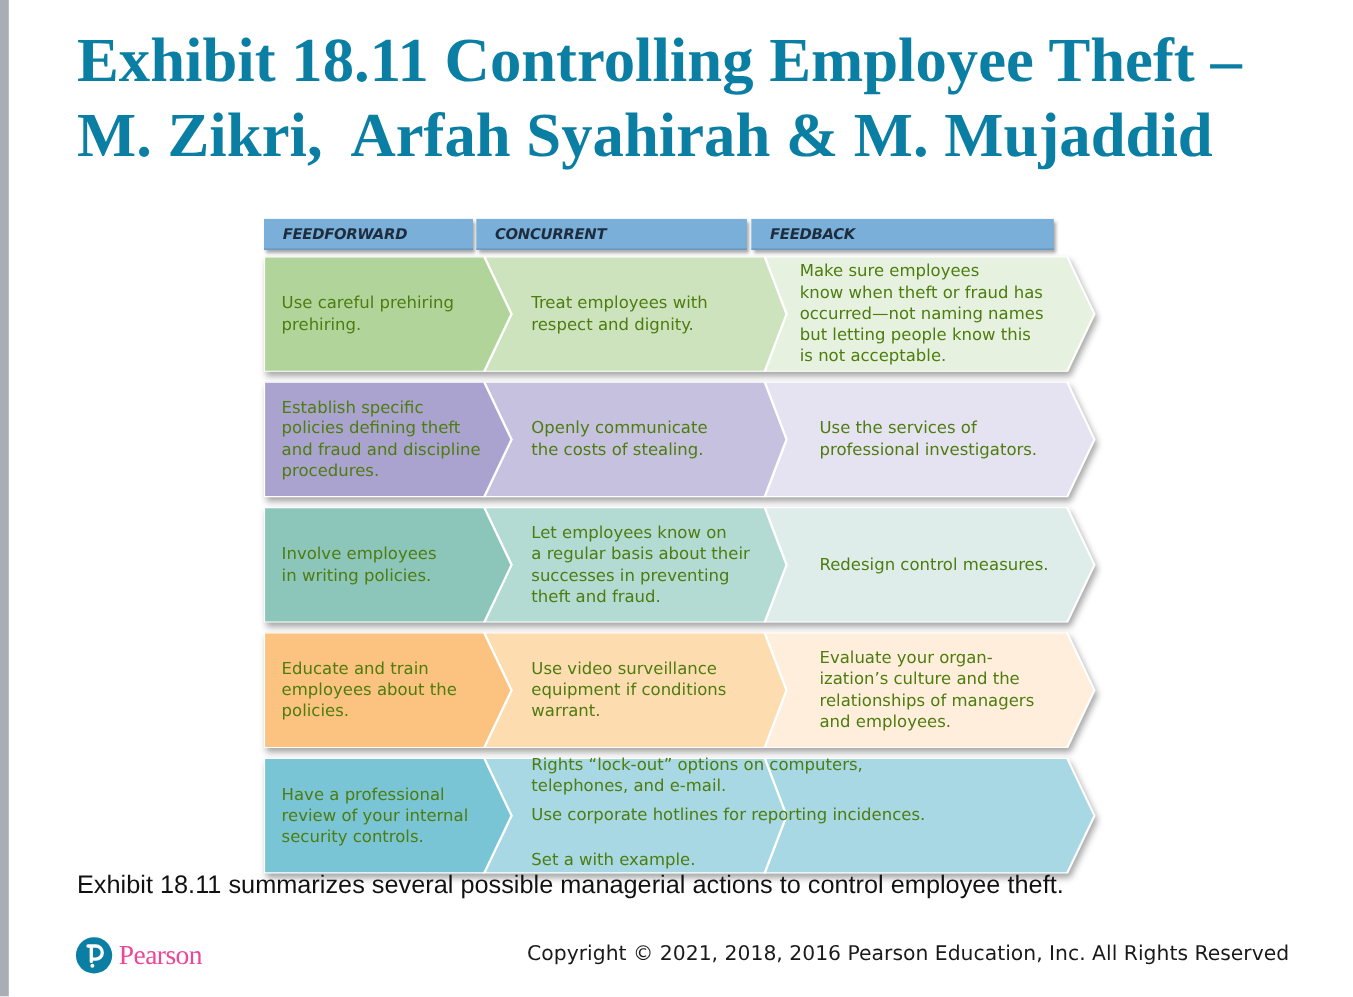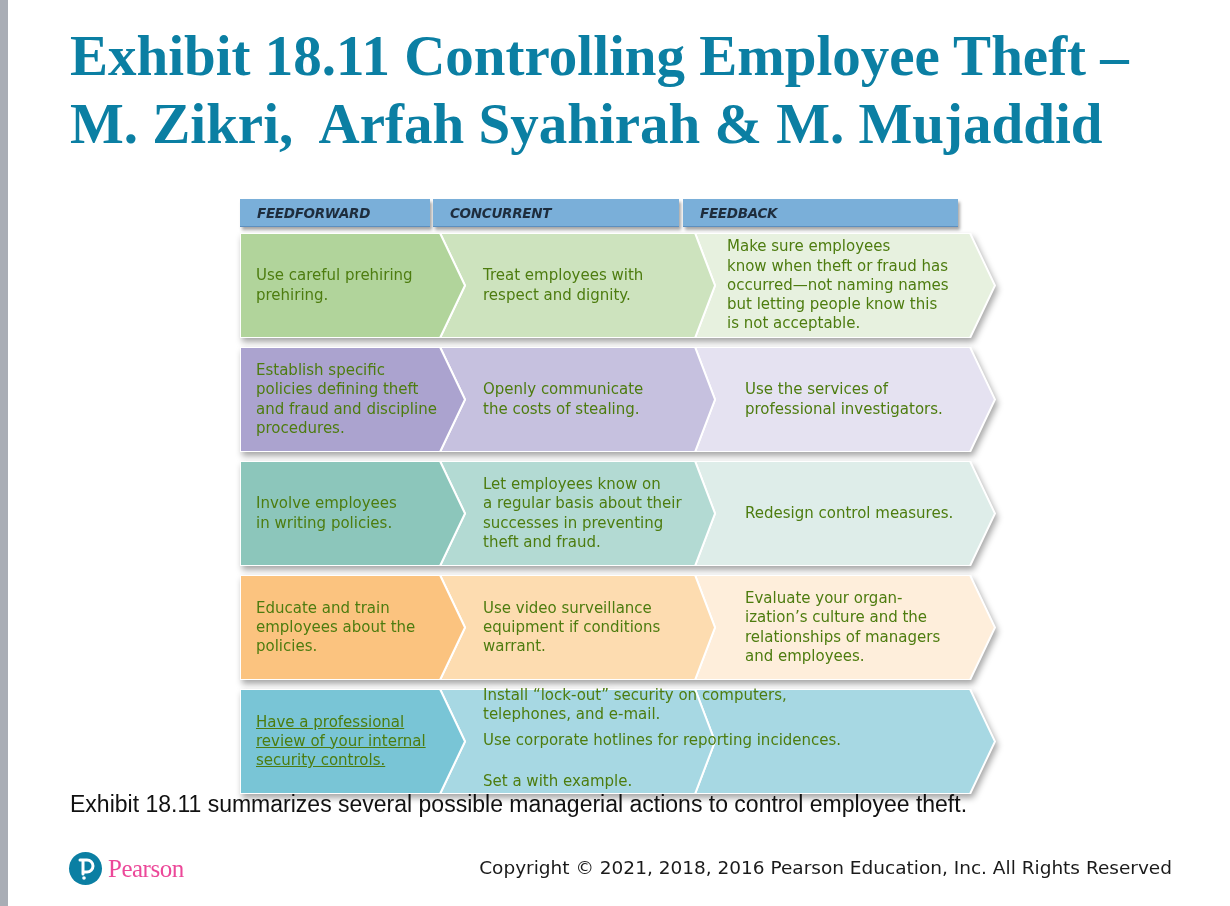--- a/index.html
+++ b/index.html
@@ -128,28 +128,28 @@
           <span class="ln">relationships of managers</span>
           <span class="ln">and employees.</span>
         </div>
       </div>
       <div class="row" style="top: 490px;">
         <svg width="760" height="105">
           <path d="M455 0 L730 0 L755 52.5 L730 105 L455 105 L475 52.5 Z" fill="#a7d8e3" stroke="#ffffff" stroke-width="2"></path>
           <path d="M200 0 L455 0 L475 52.5 L455 105 L200 105 L225 52.5 Z" fill="#a7d8e3" stroke="#ffffff" stroke-width="2"></path>
           <path d="M0 0 L200 0 L225 52.5 L200 105 L0 105 Z" fill="#79c5d6" stroke="#ffffff" stroke-width="2"></path>
         </svg>
-        <div class="cell" style="left: 16px; width: 200px; text-decoration: underline;">
+        <div class="cell" style="left: 16px; width: 200px;">
           <span class="ln">Have a professional</span>
           <span class="ln">review of your internal</span>
           <span class="ln">security controls.</span>
         </div>
         <div class="cell multi" style="left: 243px; width: 480px;">
           <div style="margin-bottom: 6px;">
-            <span class="ln" style="margin-bottom: 0px;">Install “lock-out” security on computers,</span>
+            <span class="ln" style="margin-bottom: 0px;">Rights “lock-out” options on computers,</span>
             <span class="ln" style="margin-bottom: 0px;">telephones, and e-mail.</span>
           </div>
           <div style="margin-bottom: 6px;">
             <span class="ln" style="margin-bottom: 16px;">Use corporate hotlines for reporting incidences.</span>
           </div>
           <div style="margin-bottom: 6px;">
             <span class="ln" style="margin-bottom: 0px;">Set a with example.</span>
           </div>
         </div>
       </div>

